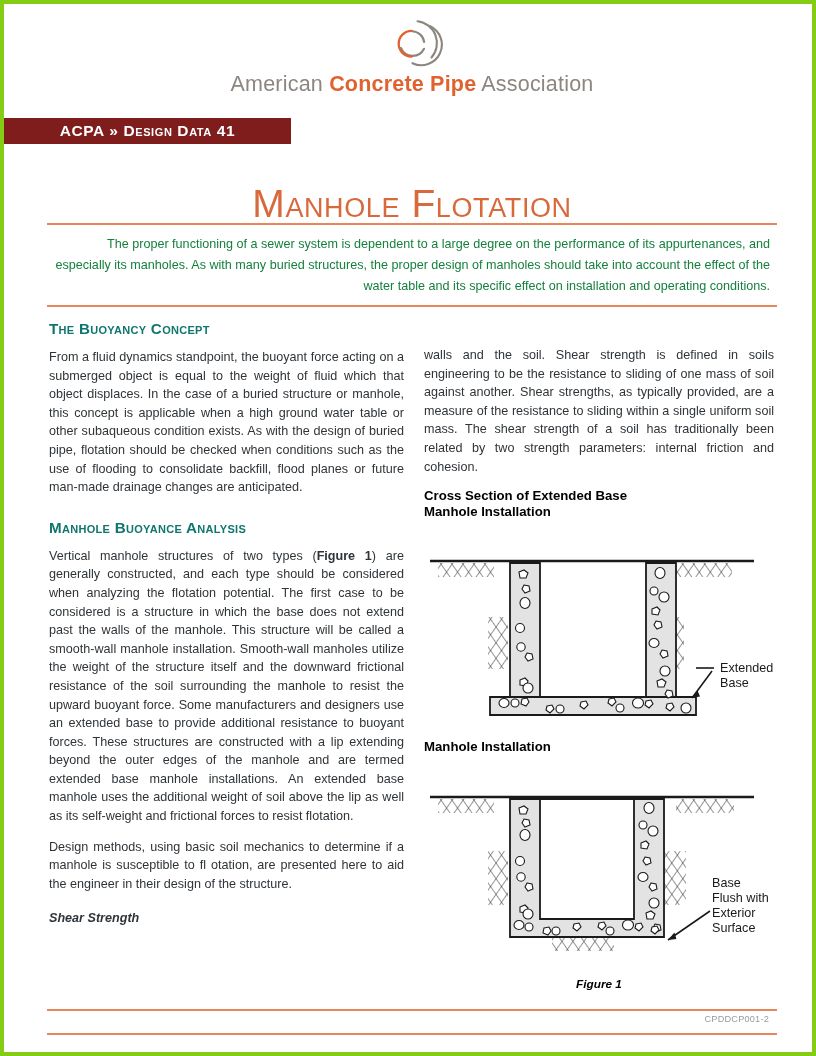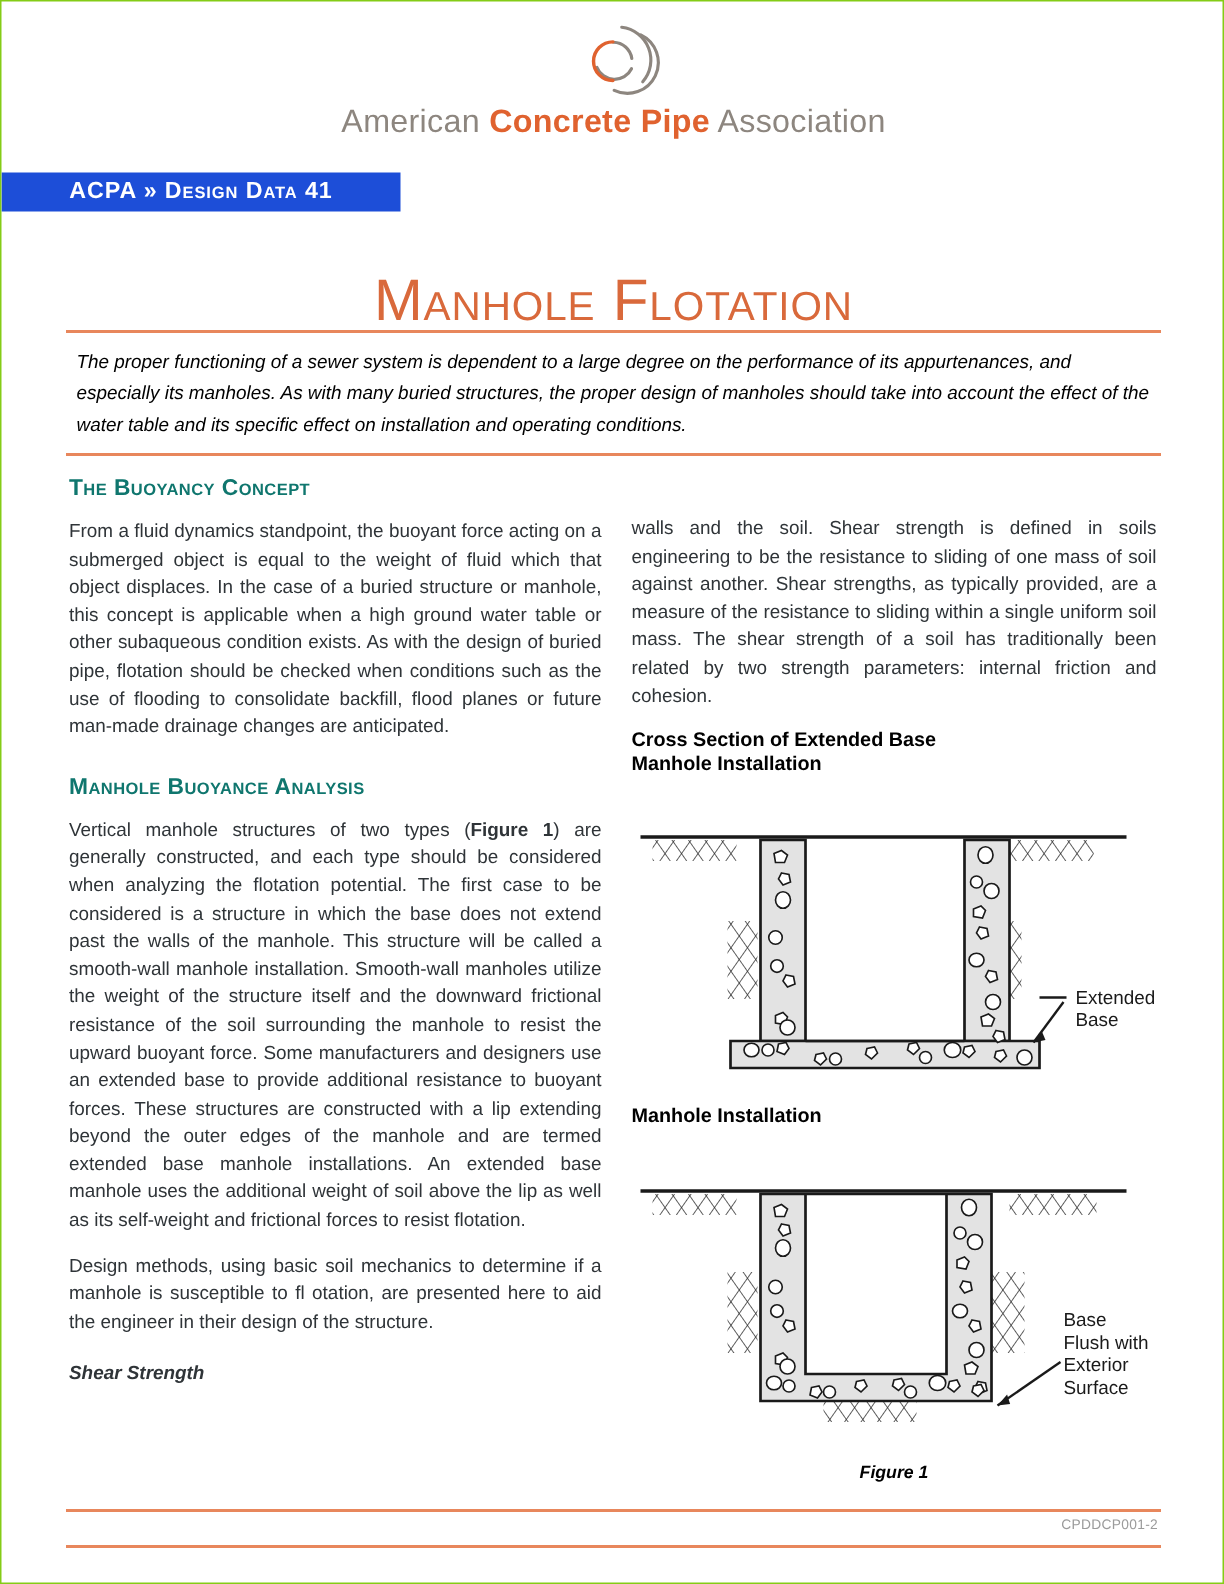--- a/index.html
+++ b/index.html
@@ -5,21 +5,21 @@
   html, body {
     margin: 0;
     padding: 0;
     background: #ffffff;
   }
   .page {
     position: relative;
     width: 816px;
     height: 1056px;
     background: #ffffff;
-    border: 1px solid #84cc16;
+    border: 4px solid #84cc16;
     box-sizing: border-box;
     overflow: hidden;
     font-family: "Liberation Sans", sans-serif;
   }
 
   
   .logo-block {
     position: absolute;
     top: 14px;
     left: 0;
@@ -38,23 +38,23 @@
     white-space: nowrap;
   }
   .lw-light { color: #8d867f; font-weight: 400; }
   .lw-bold  { color: #e0622f; font-weight: 700; }
 
   
   .badge {
     position: absolute;
     top: 114px;
     left: 0;
-    width: 266px;
+    width: 287px;
     height: 26px;
-    background: #1d4ed8;
+    background: #7f1d1d;
     color: #ffffff;
     display: flex;
     align-items: center;
     justify-content: center;
     box-sizing: border-box;
   }
   .badge-text {
     font-size: 15.5px;
     font-weight: 700;
     letter-spacing: 0.6px;
@@ -88,23 +88,22 @@
   .rule.r2 { top: 301px; }
   .rule.r3 { top: 1005px; }
   .rule.r4 { top: 1029px; }
 
   
   .abstract {
     position: absolute;
     top: 230px;
     left: 50px;
     width: 716px;
-    text-align: left;
-    color: #000000;
-    font-style: italic;
+    text-align: right;
+    color: #15803d;
     font-size: 12.6px;
     line-height: 21px;
   }
 
   
   .col-left {
     position: absolute;
     top: 316px;
     left: 45px;
     width: 355px;

